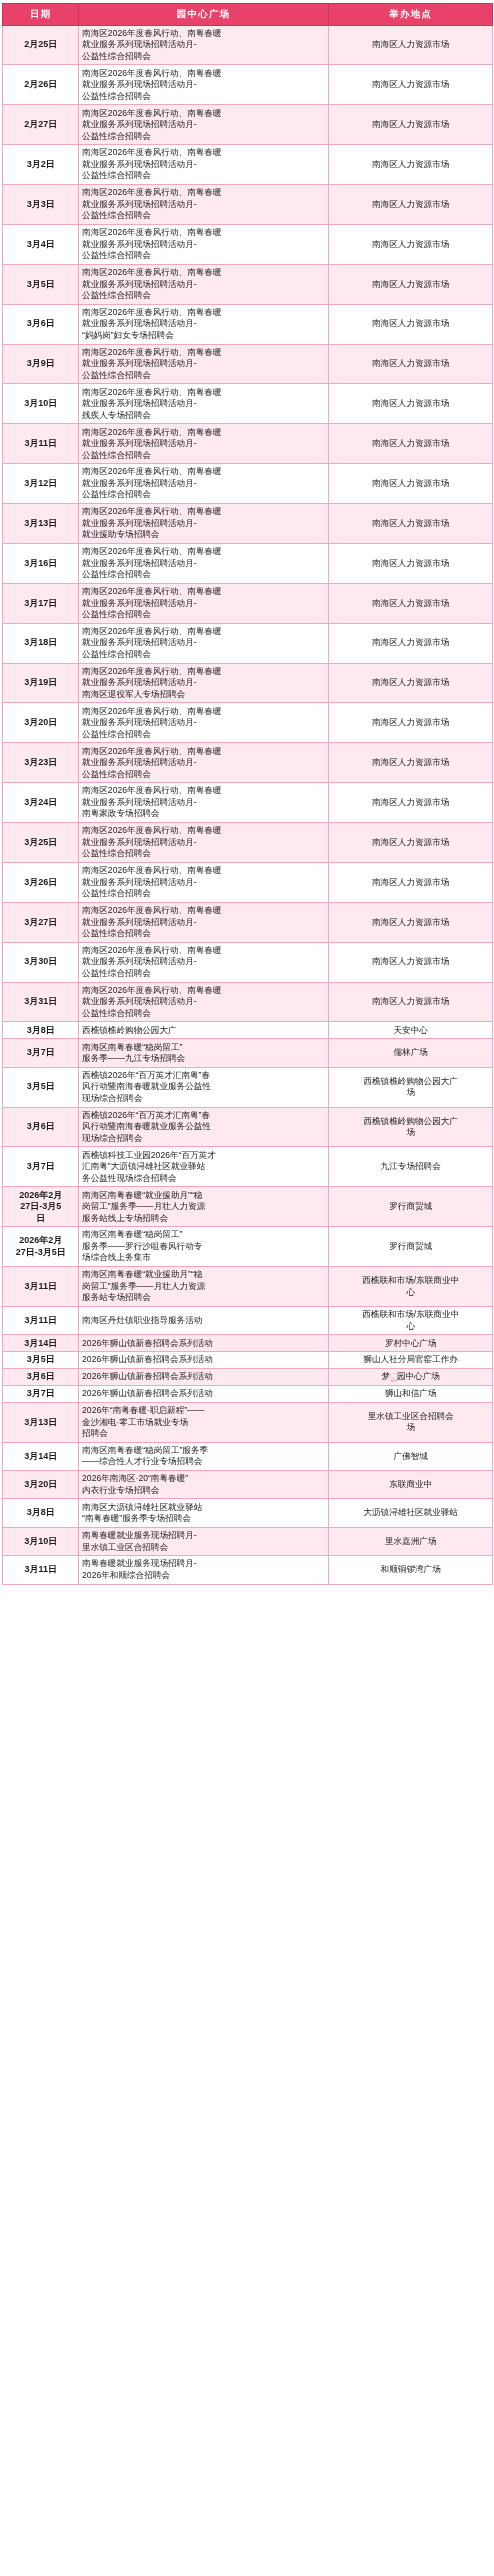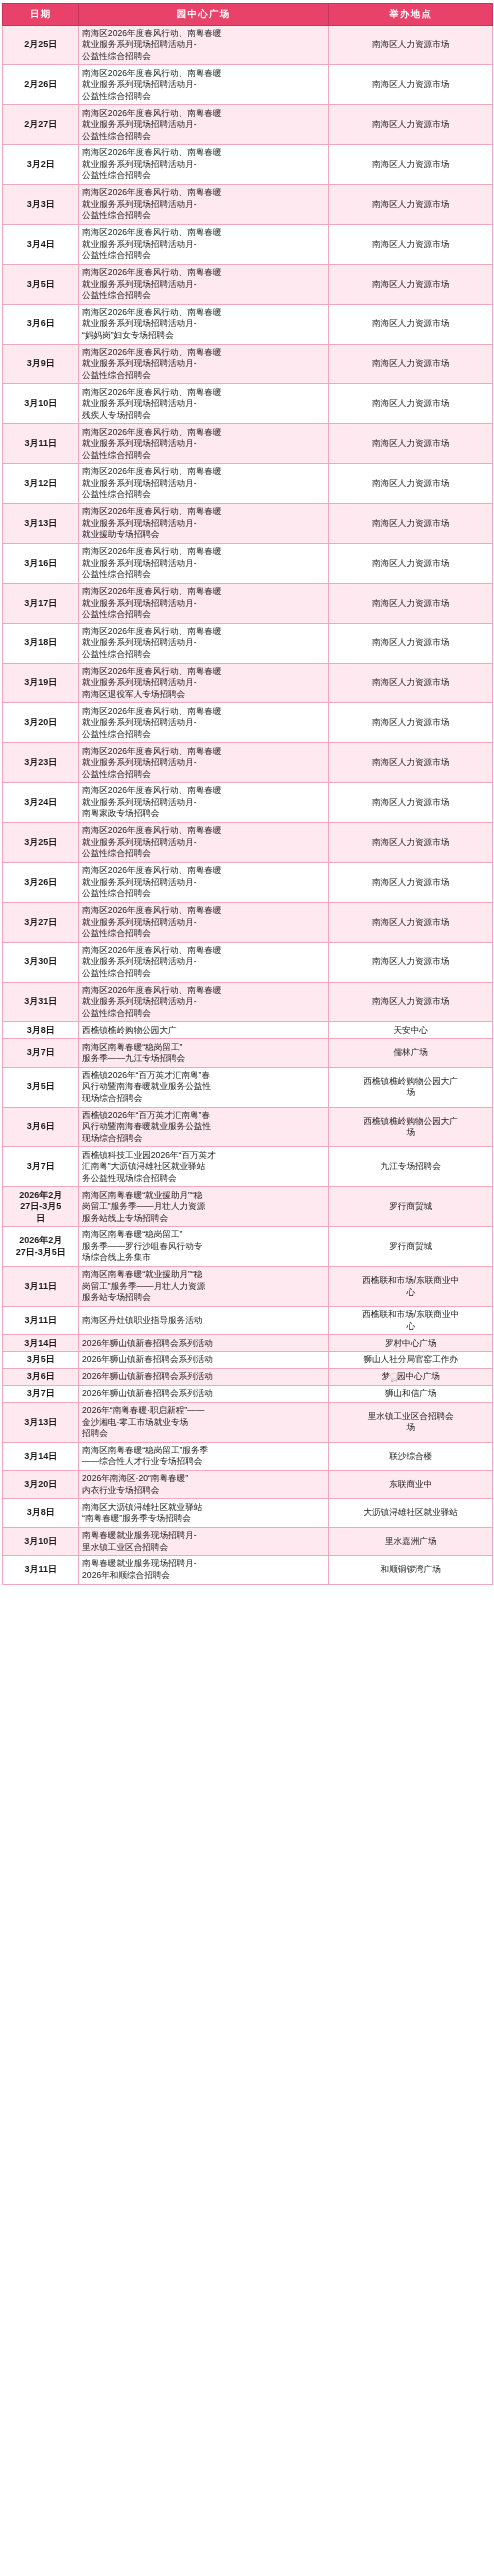--- a/index.html
+++ b/index.html
@@ -346,21 +346,21 @@
           <td class="name">2026年“南粤春暖·职启新程”——
 金沙湘电·零工市场就业专场
 招聘会</td>
           <td class="place">里水镇工业区合招聘会
 场</td>
         </tr>
         <tr class="even">
           <td class="date">3月14日</td>
           <td class="name">南海区南粤春暖“稳岗留工”服务季
 ——综合性人才行业专场招聘会</td>
-          <td class="place">联沙综合楼</td>
+          <td class="place">广佛智城</td>
         </tr>
         <tr class="odd">
           <td class="date">3月20日</td>
           <td class="name">2026年南海区·20“南粤春暖”
 内衣行业专场招聘会</td>
           <td class="place">东联商业中</td>
         </tr>
         <tr class="even">
           <td class="date">3月8日</td>
           <td class="name">南海区大沥镇浔雄社区就业驿站

